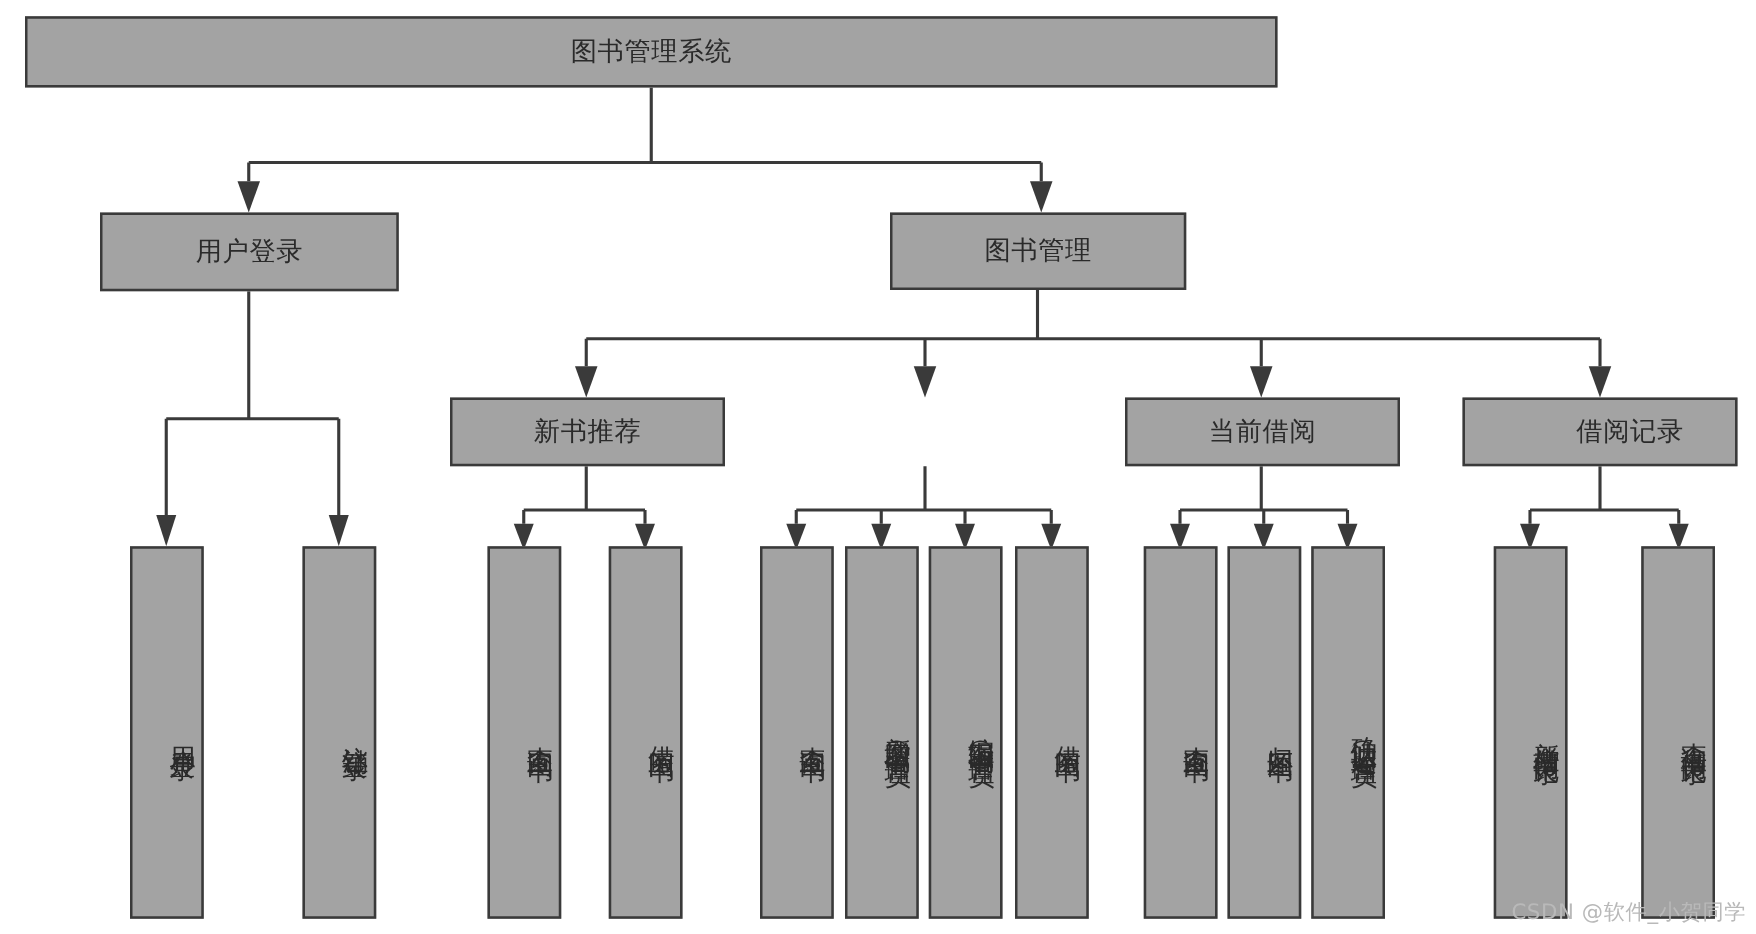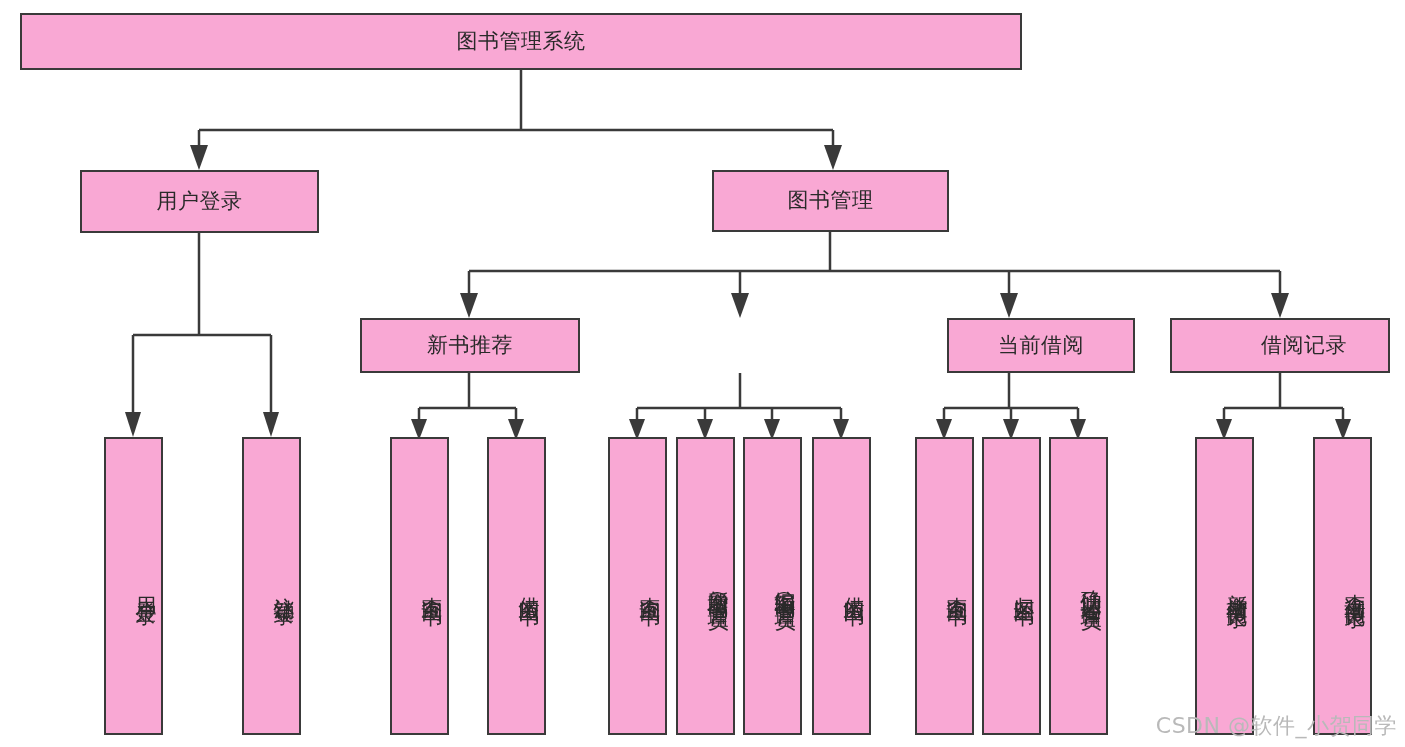--- a/index.html
+++ b/index.html
@@ -22,21 +22,21 @@
     position: absolute;
     left: 0;
     top: 0;
     width: 1405px;
     height: 747px;
     pointer-events: none;
   }
   .node {
     position: absolute;
     box-sizing: border-box;
-    background: #f9a8d4;
+    background: #a3a3a3;
     border: 2px solid #3a3a3a;
     display: flex;
     align-items: center;
     justify-content: center;
     color: #2a2a2a;
   }
   .node.horiz {
     font-size: 21px;
     letter-spacing: 0.5px;
     line-height: 1.2;
@@ -55,21 +55,21 @@
   .node.vert .vlabel {
     writing-mode: vertical-rl;
     text-orientation: upright;
     display: block;
     white-space: nowrap;
   }
   #watermark {
     position: absolute;
     right: 8px;
     bottom: 6px;
-    font-size: 22px;
+    font-size: 17px;
     color: #b9b9b9;
     white-space: nowrap;
     letter-spacing: 0.5px;
   }
 </style>
 </head>
 <body>
 
 <div id="diagram-root">
 
@@ -154,21 +154,21 @@
   <div class="node horiz" style="left:80px; top:170px; width:239px; height:63px;">
     <span>用户登录</span>
   </div>
   <div class="node horiz" style="left:712px; top:170px; width:237px; height:62px;text-align:right;">
     <span>图书管理</span>
   </div>
 
   <div class="node horiz" style="left:360px; top:318px; width:220px; height:55px;">
     <span>新书推荐</span>
   </div>
-  <div class="node horiz" style="left:900px; top:318px; width:188px; height:55px;margin-left:47px;">
+  <div class="node horiz" style="left:900px; top:318px; width:220px; height:55px;">
     <span>当前借阅</span>
   </div>
   <div class="node horiz" style="left:1170px; top:318px; width:220px; height:55px;padding-left:48px;">
     <span>借阅记录</span>
   </div>
 
   <div class="node vert" style="left:104px; top:437px; width:59px; height:298px;">
     <span class="vlabel">用户登录</span>
   </div>
   <div class="node vert" style="left:242px; top:437px; width:59px; height:298px;">

